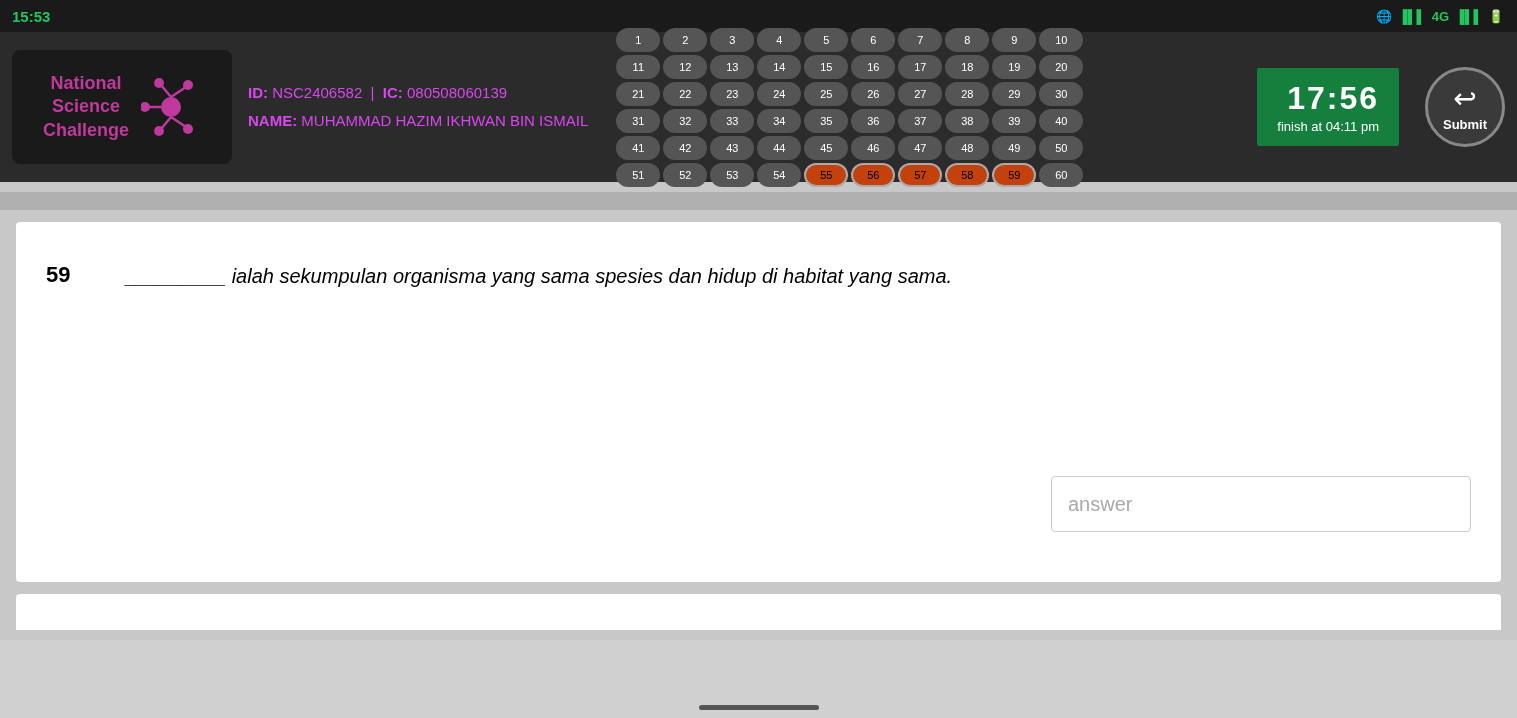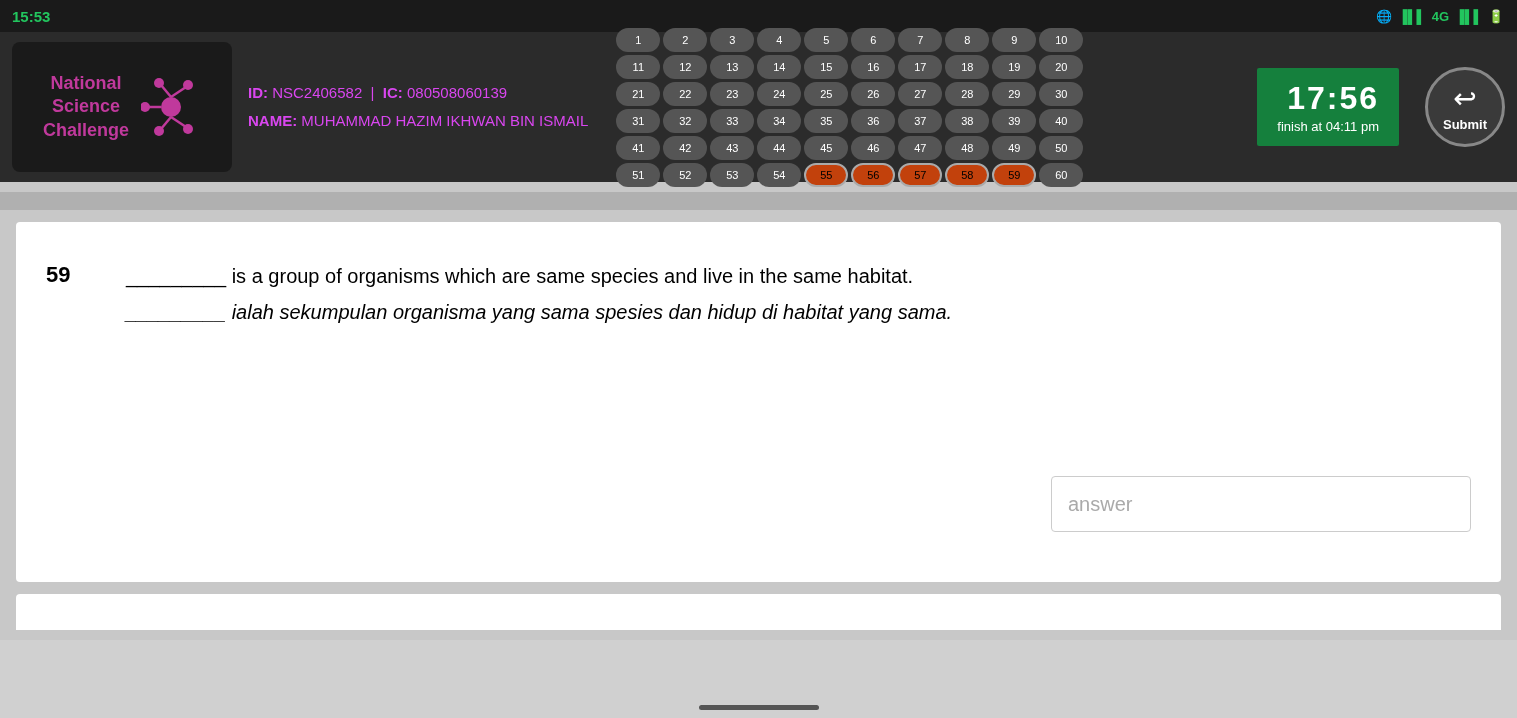--- a/index.html
+++ b/index.html
@@ -34,21 +34,21 @@
       padding: 8px 12px;
       gap: 16px;
       height: 150px;
     }
 
     
     .logo-area {
       background: #1a1a1a;
       border-radius: 8px;
       width: 220px;
-      height: 130px;
+      height: 114px;
       display: flex;
       flex-direction: column;
       align-items: center;
       justify-content: center;
       padding: 10px;
       flex-shrink: 0;
     }
     .logo-text {
       color: white;
       font-size: 18px;
@@ -362,21 +362,20 @@
 
 </div>
 
 <div class="main-content">
 
   <div class="separator"></div>
 
   <div class="question-card">
     <div class="question-number">59</div>
     <div class="question-body">
-      <div class="question-text-en">_________ is a group of organisms which are same species and live in the same habitat.</div>
       <div class="question-text-my">_________ ialah sekumpulan organisma yang sama spesies dan hidup di habitat yang sama.</div>
     </div>
     <div class="answer-area">
       <input type="text" class="answer-input" placeholder="answer" style="">
     </div>
   </div>
 
   <div class="bottom-strip"></div>
 
 </div>

